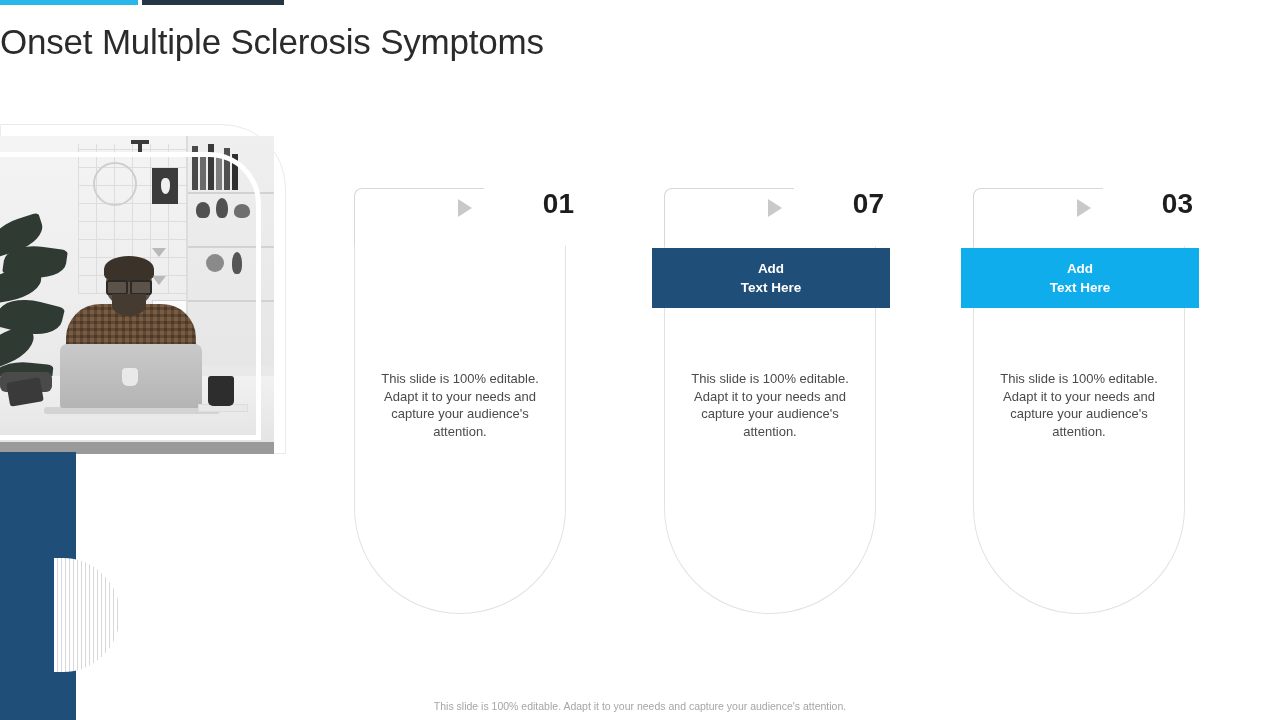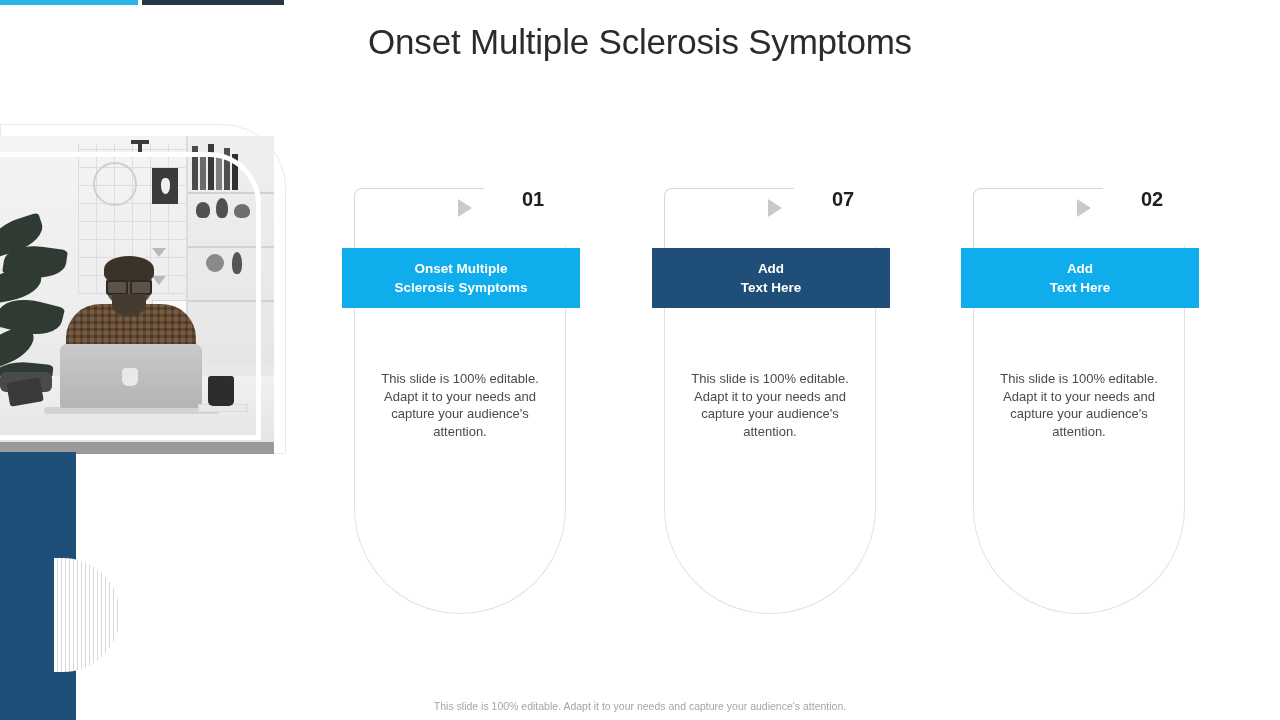--- a/index.html
+++ b/index.html
@@ -17,21 +17,21 @@
     background:#29b6e8;
   }
   .topbar-navy {
     position:absolute; left:142px; top:0; width:142px; height:5px;
     background:#253746;
   }
 
   
   .page-title {
     position:absolute; left:0; top:22px; width:1280px;
-    text-align:center;
+    text-align:left;
     font-size:35px;
     font-weight:400;
     color:#2b2b2b;
     letter-spacing:-0.2px;
   }
 
   
   .photo-wrap {
     position:absolute; left:0; top:124px; width:286px; height:330px;
   }
@@ -232,21 +232,21 @@
   }
   .arrow-head {
     position:absolute; left:112px; top:11px;
     width:0; height:0;
     border-top:9px solid transparent;
     border-bottom:9px solid transparent;
     border-left:14px solid #c9c9c9;
   }
   .card-number {
     position:absolute; left:128px; top:0px; width:100px;
-    font-size:20px; font-weight:bold; color:#1d1d1d; text-align:center;
+    font-size:28px; font-weight:bold; color:#1d1d1d; text-align:right;
     padding-left:18px;
   }
   .card-text {
     position:absolute; left:22px; top:182px; width:184px;
     text-align:center; font-size:13px; line-height:17.5px; color:#4a4a4a;
   }
 
   
   .footer-note {
     position:absolute; left:0; top:700px; width:1280px;
@@ -317,45 +317,41 @@
 </div>
 
 <div class="navy-block"></div>
 <div class="striped-semi"></div>
 
 <div class="card c1">
   <div class="connector"></div>
   <div class="arrow-head"></div>
   <div class="card-number">01</div>
   <div class="card-body-outline"></div>
-  <div class="card-header" style="background:#0fadeb">
-    <span class="l1">Onset Multiple</span>
-    <span class="l2">Sclerosis Symptoms</span>
-  </div>
   <div class="card-text">This slide is 100% editable. Adapt it to your needs and capture your audience's attention.</div>
 
 </div>
 
 <div class="card c2">
   <div class="connector"></div>
   <div class="arrow-head"></div>
   <div class="card-number">07</div>
   <div class="card-body-outline"></div>
   <div class="card-header" style="background:#1f4e79">
     <span class="l1">Add</span>
     <span class="l2">Text Here</span>
   </div>
   <div class="card-text">This slide is 100% editable. Adapt it to your needs and capture your audience's attention.</div>
 
 </div>
 
 <div class="card c3">
   <div class="connector"></div>
   <div class="arrow-head"></div>
-  <div class="card-number">02</div>
+  <div class="card-number">03</div>
   <div class="card-body-outline"></div>
   <div class="card-header" style="background:#0fadeb">
     <span class="l1">Add</span>
     <span class="l2">Text Here</span>
   </div>
   <div class="card-text">This slide is 100% editable. Adapt it to your needs and capture your audience's attention.</div>
 
 </div>
 
 <div class="footer-note">This slide is 100% editable. Adapt it to your needs and capture your audience's attention.</div>

